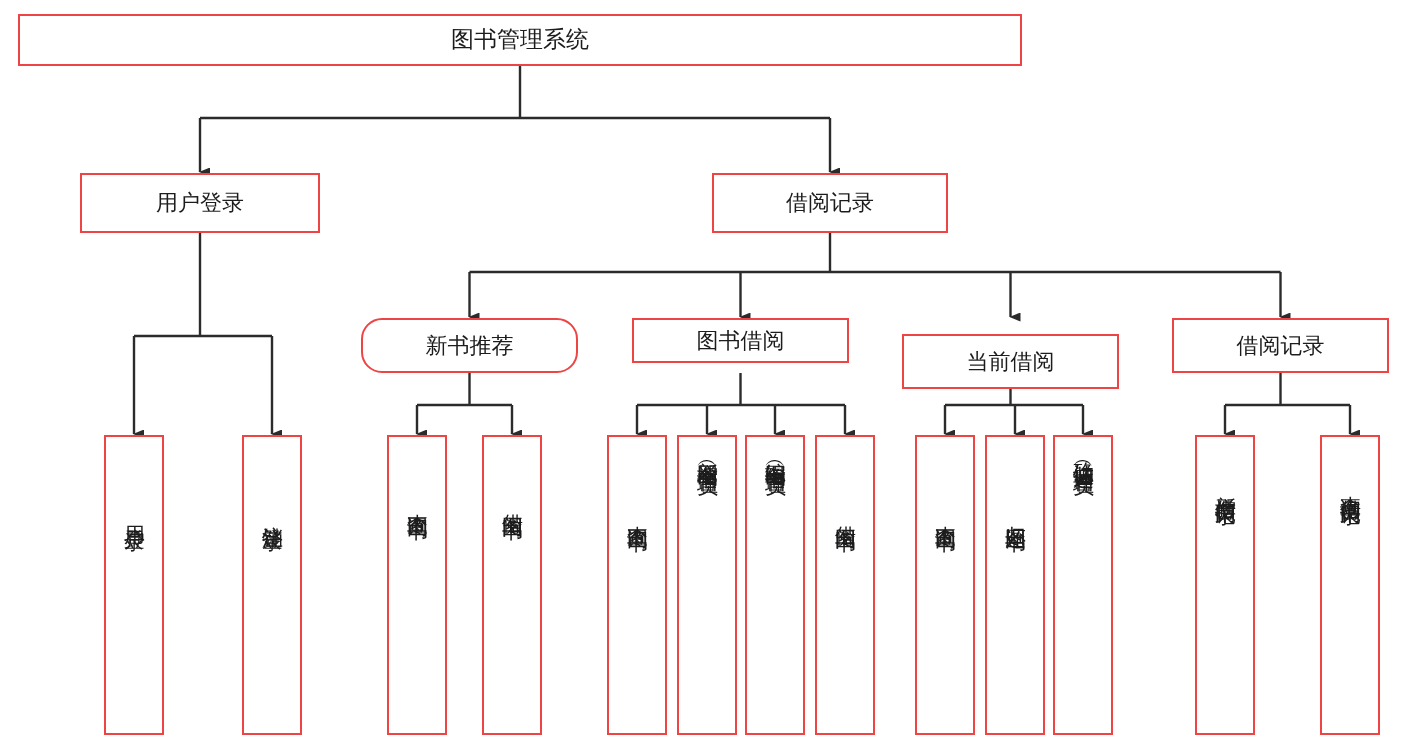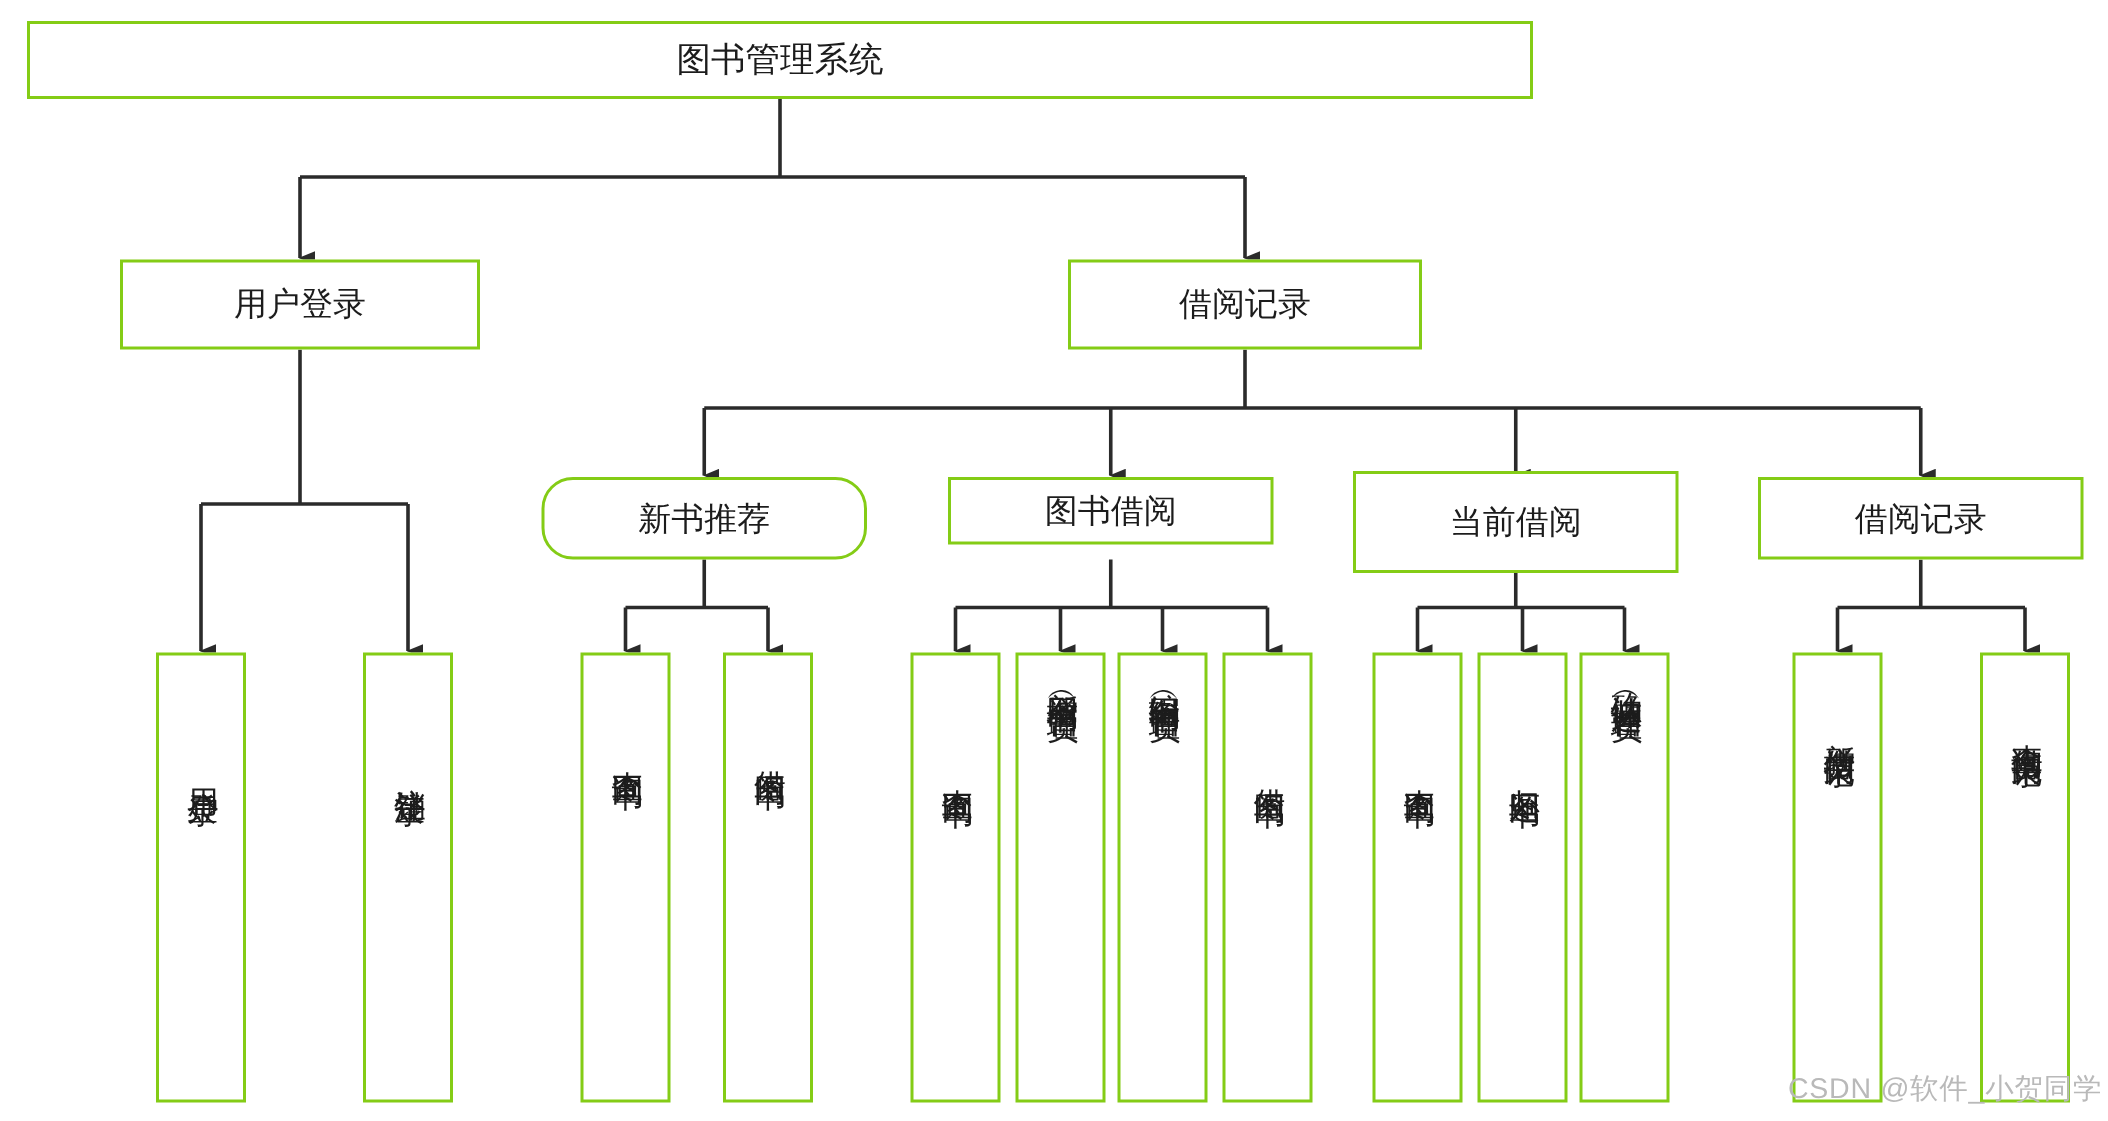--- a/index.html
+++ b/index.html
@@ -23,21 +23,21 @@
     left: 0;
     top: 0;
     width: 1405px;
     height: 747px;
     pointer-events: none;
   }
   .node {
     position: absolute;
     box-sizing: border-box;
     background: #ffffff;
-    border: 2px solid #84cc16;
+    border: 2px solid #ef4444;
     display: flex;
     align-items: center;
     justify-content: center;
     overflow: hidden;
   }
   .node .label {
     color: #1c1c1c;
     font-size: 21px;
     line-height: 1.18;
     text-align: center;
@@ -122,21 +122,21 @@
       </div>
       <div class="node level-1" style="left: 712px; top: 173px; width: 236px; height: 60px;">
         <div class="label">借阅记录</div>
       </div>
       <div class="node level-2" style="left: 361px; top: 318px; width: 217px; height: 55px; border-radius: 21px;">
         <div class="label">新书推荐</div>
       </div>
       <div class="node level-2" style="left: 632px; top: 318px; width: 217px; height: 45px;">
         <div class="label">图书借阅</div>
       </div>
-      <div class="node level-2" style="left: 902px; top: 314px; width: 217px; height: 68px; font-family: Liberation Serif, serif;">
+      <div class="node level-2" style="left: 902px; top: 334px; width: 217px; height: 55px; font-family: Liberation Serif, serif;">
         <div class="label">当前借阅</div>
       </div>
       <div class="node level-2" style="left: 1172px; top: 318px; width: 217px; height: 55px;">
         <div class="label">借阅记录</div>
       </div>
       <div class="node level-3 vertical" style="left: 104px; top: 435px; width: 60px; height: 300px; padding-top: 72px;">
         <div class="label">用户登录</div>
       </div>
       <div class="node level-3 vertical" style="left: 242px; top: 435px; width: 60px; height: 300px; padding-top: 72px;">
         <div class="label">注销登录</div>
@@ -169,14 +169,13 @@
         <div class="label">确认归还（管理员）</div>
       </div>
       <div class="node level-3 vertical" style="left: 1195px; top: 435px; width: 60px; height: 300px; padding-top: 42px;">
         <div class="label">新增借阅记录</div>
       </div>
       <div class="node level-3 vertical" style="left: 1320px; top: 435px; width: 60px; height: 300px; padding-top: 42px;">
         <div class="label">查询借阅记录</div>
       </div>
     </div>
 
-  <div class="watermark" style="left: 1192px; top: 713px; color: rgb(185, 185, 185);">CSDN @软件_小贺同学</div>
 </div>
 
 </body></html>

